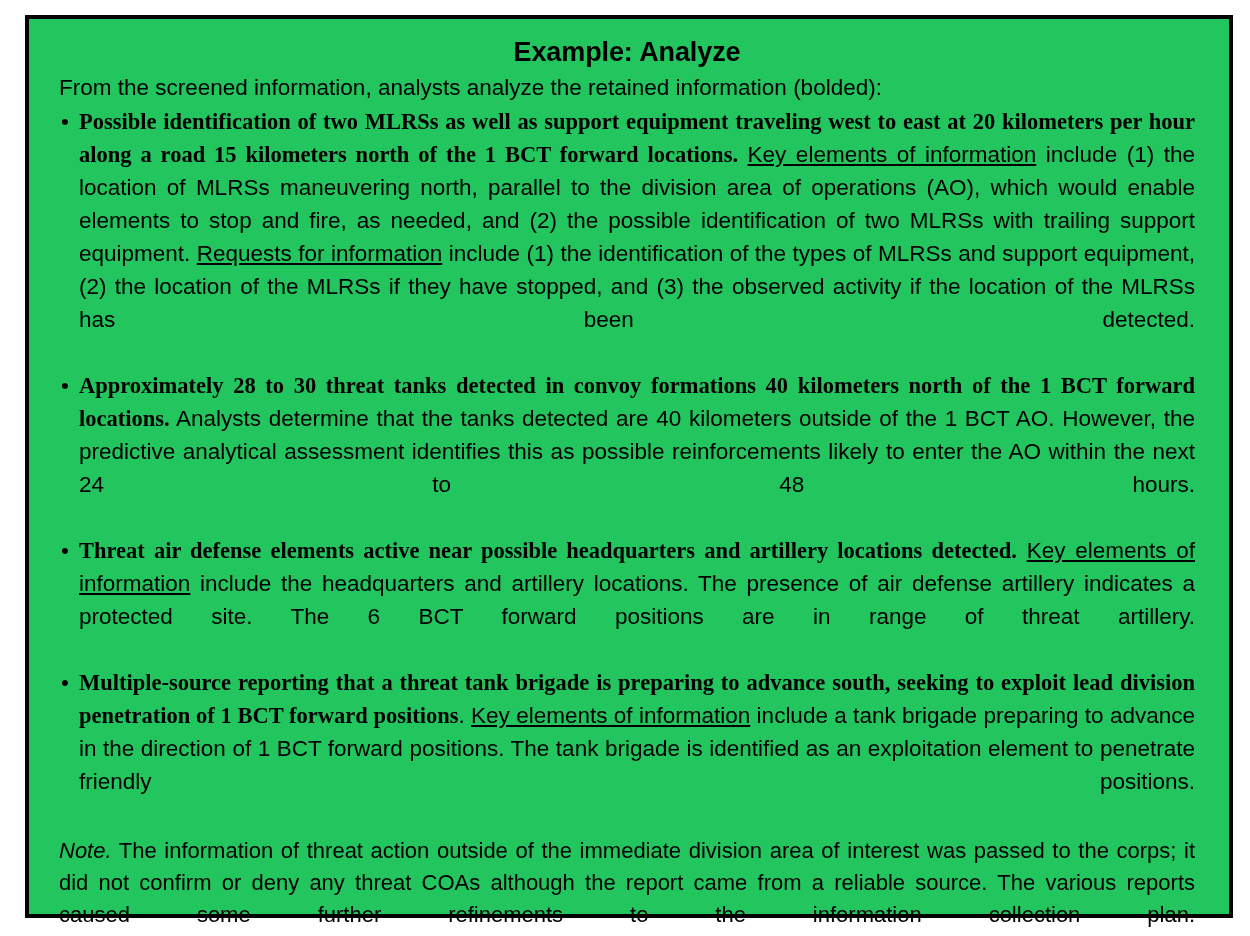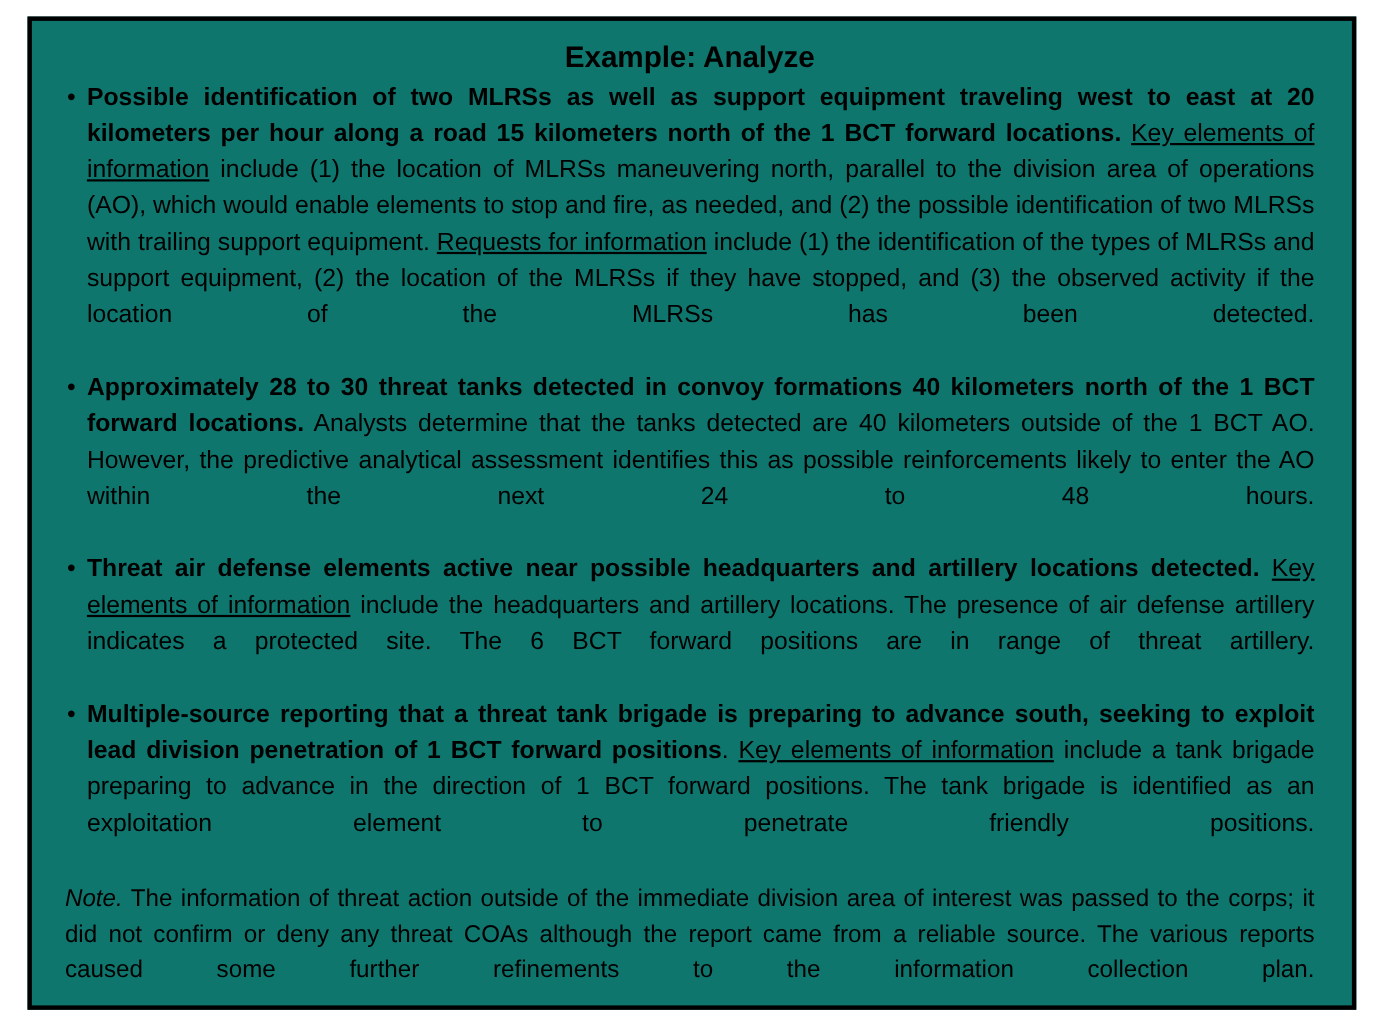--- a/index.html
+++ b/index.html
@@ -16,21 +16,21 @@
   }
 
   
   #example-box {
     position: absolute;
     left: 25px;
     top: 15px;
     width: 1208px;
     height: 903px;
     box-sizing: border-box;
-    background: #0f766e;
+    background: #22c55e;
     border: 4px solid #000000;
     padding: 12px 34px 10px 30px;
   }
 
   
   .box-title {
     text-align: center;
     font-size: 27px;
     font-weight: bold;
     color: #000;
@@ -68,20 +68,21 @@
   .bullet-item > .bullet-dot {
     position: absolute;
     left: 2px;
     top: 0;
     font-size: 22.5px;
     line-height: 33px;
   }
   .bullet-item b,
   .bullet-item .bold {
     font-weight: bold;
+    font-family: Liberation Serif, serif;
   }
   .bullet-item u,
   .bullet-item .u {
     text-decoration: underline;
     text-underline-offset: 2px;
   }
 
   
   .note-para {
     font-size: 22px;
@@ -104,20 +105,21 @@
     width: 100%;
   }
 </style>
 </head>
 <body>
 
 <div id="example-box">
 
   <div class="box-title">Example: Analyze</div>
 
+  <div class="intro-line">From the screened information, analysts analyze the retained information (bolded):</div>
 
   <ul class="bullet-list">
 
     <li class="bullet-item">
       <span class="bullet-dot">•</span><b>Possible identification of two MLRSs as well as support equipment traveling west to east at 20 kilometers per hour along a road 15 kilometers north of the 1 BCT forward locations.</b><span> </span><span class="u">Key elements of information</span><span> include (1) the location of MLRSs maneuvering north, parallel to the division area of operations (AO), which would enable elements to stop and fire, as needed, and (2) the possible identification of two MLRSs with trailing support equipment. </span><span class="u">Requests for information</span><span> include (1) the identification of the types of MLRSs and support equipment, (2) the location of the MLRSs if they have stopped, and (3) the observed activity if the location of the MLRSs has been detected.</span>
     </li>
 
     <li class="bullet-item">
       <span class="bullet-dot">•</span><b>Approximately 28 to 30 threat tanks detected in convoy formations 40 kilometers north of the 1 BCT forward locations.</b><span> Analysts determine that the tanks detected are 40 kilometers outside of the 1 BCT AO. However, the predictive analytical assessment identifies this as possible reinforcements likely to enter the AO within the next 24 to 48 hours.</span>
     </li>

